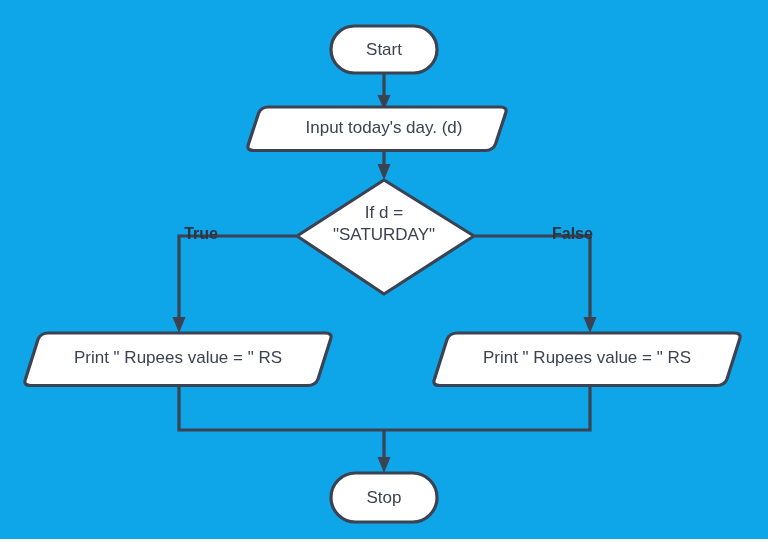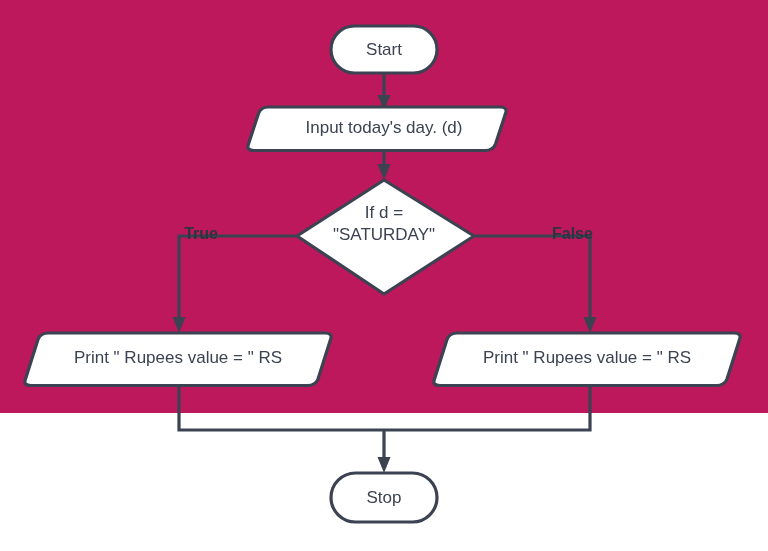--- a/index.html
+++ b/index.html
@@ -9,22 +9,22 @@
   }
   body {
     width: 768px;
     height: 551px;
     overflow: hidden;
     font-family: "Liberation Sans", sans-serif;
   }
   #flowchart-root {
     position: relative;
     width: 768px;
-    height: 413px;
-    background: #be185d;
+    height: 539px;
+    background: #0ea5e9;
   }
   svg.board {
     position: absolute;
     top: 0;
     left: 0;
     width: 768px;
     height: 551px;
     display: block;
   }
   .shape-stroke {

